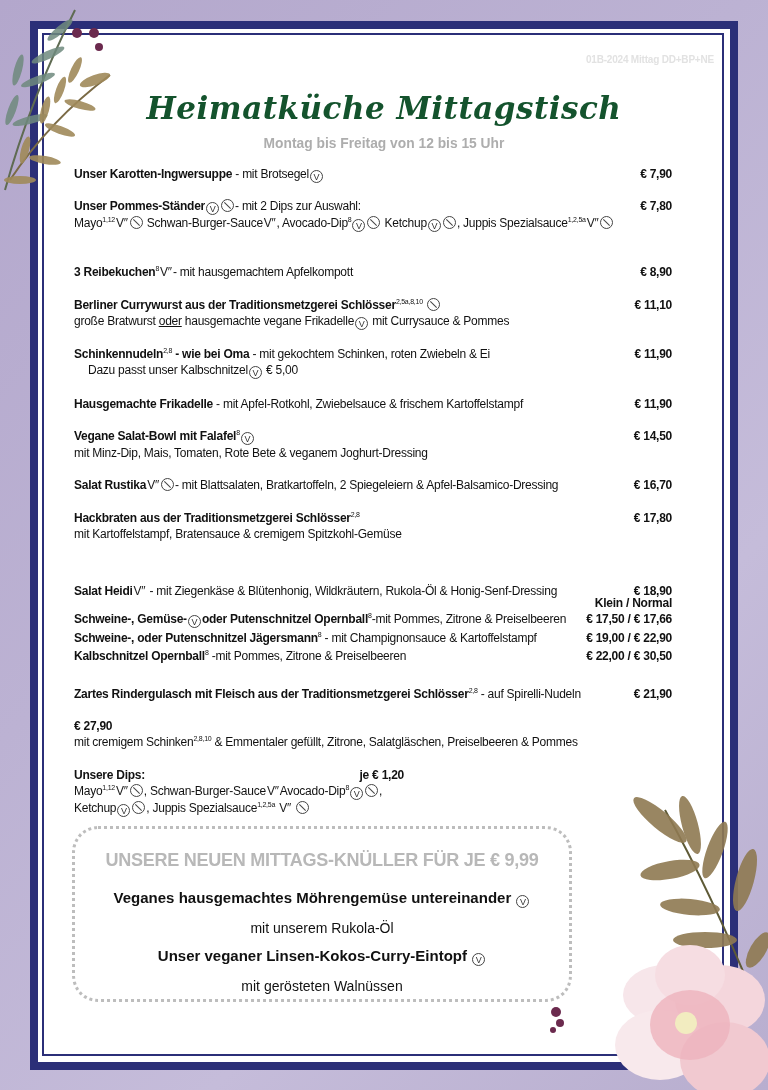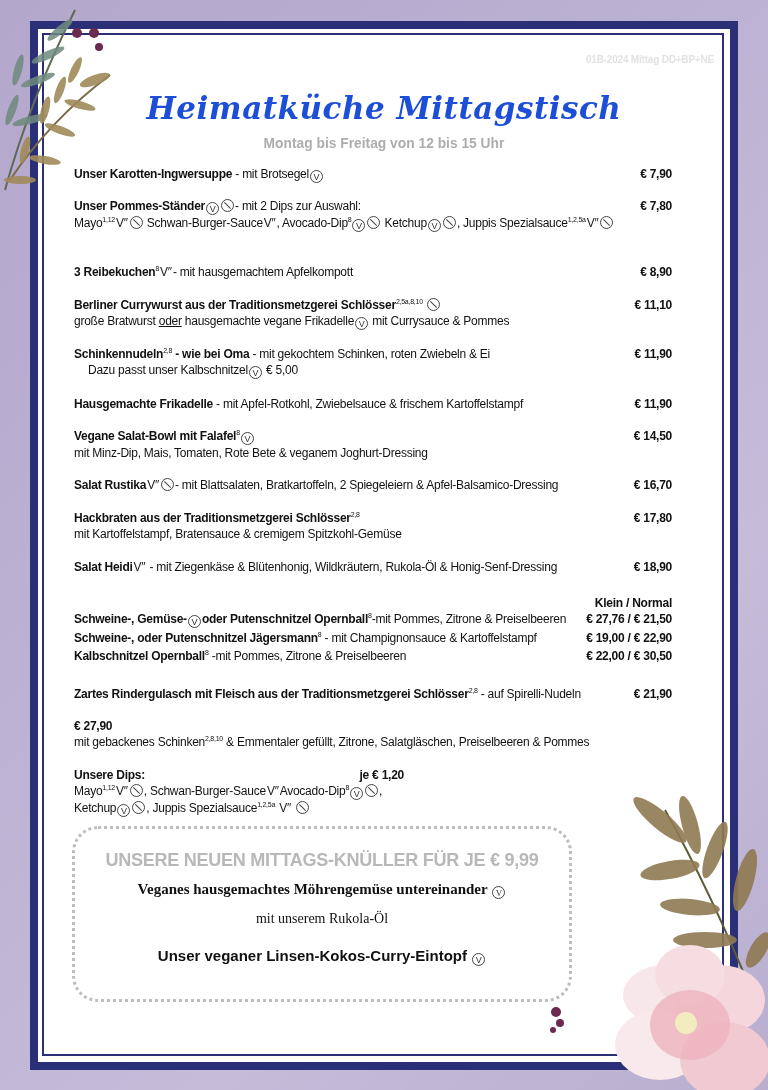--- a/index.html
+++ b/index.html
@@ -20,21 +20,21 @@
     position:absolute; left:42px; top:33px; width:682px; height:1023px;
     border:2px solid #2b2f78; box-sizing:border-box; background:#fff;
   }
   .doc-code {
     position:absolute; right:54px; top:54px; font-size:10px; font-weight:bold;
     color:#e2e2e2; letter-spacing:-0.2px;margin-left:24px;
   }
   .title {
     position:absolute; left:0; right:0; top:90px; text-align:center;
     font-family: "DejaVu Serif", serif; font-style:italic; font-weight:bold;
-    font-size:31px; color:#1d4ed8; letter-spacing:0.5px;
+    font-size:31px; color:#14532d; letter-spacing:0.5px;
   }
   .subtitle {
     position:absolute; left:0; right:0; top:134px; text-align:center;
     font-size:15px; font-weight:bold; color:#adadad; transform:scaleX(0.92);
   }
   .menu {
     position:absolute; left:74px; width:598px; font-size:12px; line-height:16px;
     letter-spacing:-0.25px;
   }
   .item { position:absolute; left:0; width:598px; }
@@ -182,32 +182,32 @@
   </div>
 
   <div class="item" style="top:510px;">
     <div class="row">
       <span class="desc"><span class="b">Hackbraten aus der Traditionsmetzgerei Schlösser</span><sup>2,8</sup></span>
       <span class="price">€ 17,80</span>
     </div>
     <div>mit Kartoffelstampf, Bratensauce &amp; cremigem Spitzkohl-Gemüse</div>
   </div>
 
-  <div class="item" style="top:559px;">
+  <div class="item" style="top:583px;">
     <div class="row">
       <span class="desc"><span class="b">Salat Heidi</span><span class="veg">V″</span><span> - mit Ziegenkäse &amp; Blütenhonig, Wildkräutern, Rukola-Öl &amp; Honig-Senf-Dressing</span></span>
       <span class="price">€ 18,90</span>
     </div>
   </div>
 
   <div class="item" style="top:595px;">
     <div style="text-align:right;" class="b">Klein / Normal</div>
     <div class="row">
       <span class="desc"><span class="b">Schweine-, Gemüse-</span><span class="ic">V</span><span class="b">oder Putenschnitzel Opernball</span><sup>8</sup><span>-mit Pommes, Zitrone &amp; Preiselbeeren</span></span>
-      <span class="price">€ 27,76 / € 21,50</span>
+      <span class="price">€ 17,50 / € 17,66</span>
     </div>
     <div class="row" style="margin-top:2px;">
       <span class="desc"><span class="b">Schweine-, oder Putenschnitzel Jägersmann</span><sup>8</sup><span> - mit Champignonsauce &amp; Kartoffelstampf</span></span>
       <span class="price">€ 19,00 / € 22,90</span>
     </div>
     <div class="row" style="margin-top:2px;">
       <span class="desc"><span class="b">Kalbschnitzel Opernball</span><sup>8</sup><span> -mit Pommes, Zitrone &amp; Preiselbeeren</span></span>
       <span class="price">€ 22,00 / € 30,50</span>
     </div>
   </div>
@@ -217,46 +217,47 @@
       <span class="desc"><span class="b">Zartes Rindergulasch mit Fleisch aus der Traditionsmetzgerei Schlösser</span><sup>2,8</sup><span> - auf Spirelli-Nudeln</span></span>
       <span class="price">€ 21,90</span>
     </div>
   </div>
 
   <div class="item" style="top:718px;">
     <div class="row">
       <span class="price">€ 27,90</span>
     </div>
     <div style="white-space:nowrap;">
-      <span>mit gebackenes Schinken</span><sup>2,8,10</sup><span> &amp; Emmentaler gefüllt, Zitrone, Salatgläschen, Preiselbeeren &amp; Pommes</span>
+      <span>mit cremigem Schinken</span><sup>2,8,10</sup><span> &amp; Emmentaler gefüllt, Zitrone, Salatgläschen, Preiselbeeren &amp; Pommes</span>
     </div>
   </div>
 
   <div class="item" style="top:767px; width:330px;">
     <div class="row">
       <span class="b">Unsere Dips:</span>
       <span class="b">je €   1,20</span>
     </div>
     <div style="white-space:nowrap;">
       <span>Mayo</span><sup>1,12</sup><span class="veg">V″</span><span class="ic gf"></span><span>, Schwan-Burger-Sauce</span><span class="veg">V″</span><span>Avocado-Dip</span><sup>8</sup><span class="ic">V</span><span class="ic gf"></span>,
     </div>
     <div style="white-space:nowrap;">
       <span>Ketchup</span><span class="ic">V</span><span class="ic gf"></span><span>, Juppis Spezialsauce</span><sup>1,2,5a</sup> <span class="veg">V″</span> <span class="ic gf"></span>
     </div>
   </div>
 </div>
 
 <div class="promo">
   <div class="promo-title">UNSERE NEUEN MITTAGS-KNÜLLER FÜR JE € 9,99</div>
-  <div class="promo-dish" style="top:52px;font-family:Liberation Serif, serif;">
+  <div class="promo-dish" style="top:60px;">
     <div><span class="name">Veganes hausgemachtes Möhrengemüse untereinander</span> <span class="ic">V</span></div>
     <div class="sub">mit unserem Rukola-Öl</div>
   </div>
   <div class="promo-dish" style="top:118px;">
     <div><span class="name">Unser veganer Linsen-Kokos-Curry-Eintopf</span> <span class="ic">V</span></div>
+    <div class="sub">mit gerösteten Walnüssen</div>
   </div>
 </div>
 
 <div>
   <svg width="230" height="330" style="position:absolute;left:540px;top:770px" viewBox="0 0 230 330">
     <path d="M125 40 Q170 120 215 230" stroke="#5e5a36" stroke-width="2" fill="none"></path>
     <g fill="#8f7a52" opacity="0.9">
       <ellipse cx="120" cy="50" rx="34" ry="9" transform="rotate(40 120 50)"></ellipse>
       <ellipse cx="150" cy="55" rx="30" ry="8" transform="rotate(75 150 55)"></ellipse>
       <ellipse cx="175" cy="80" rx="30" ry="8" transform="rotate(-70 175 80)"></ellipse>

